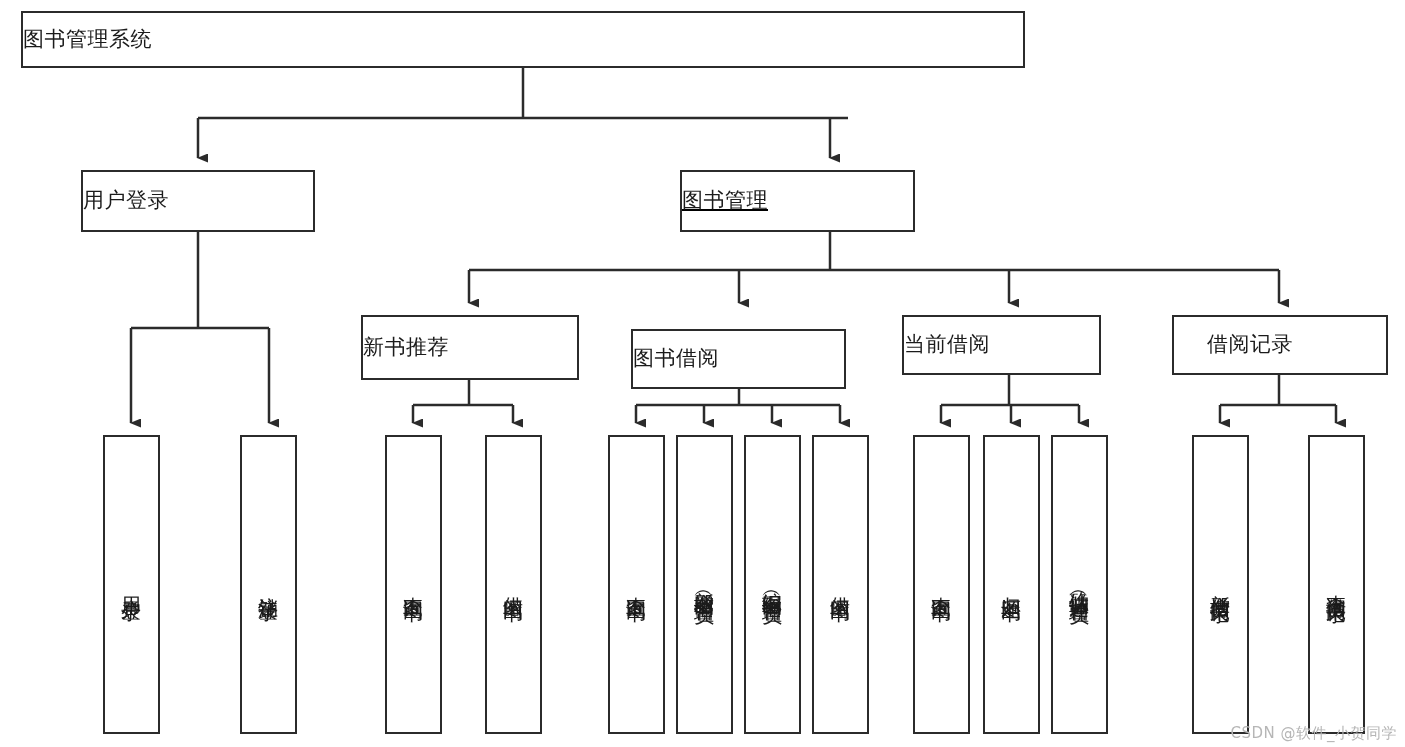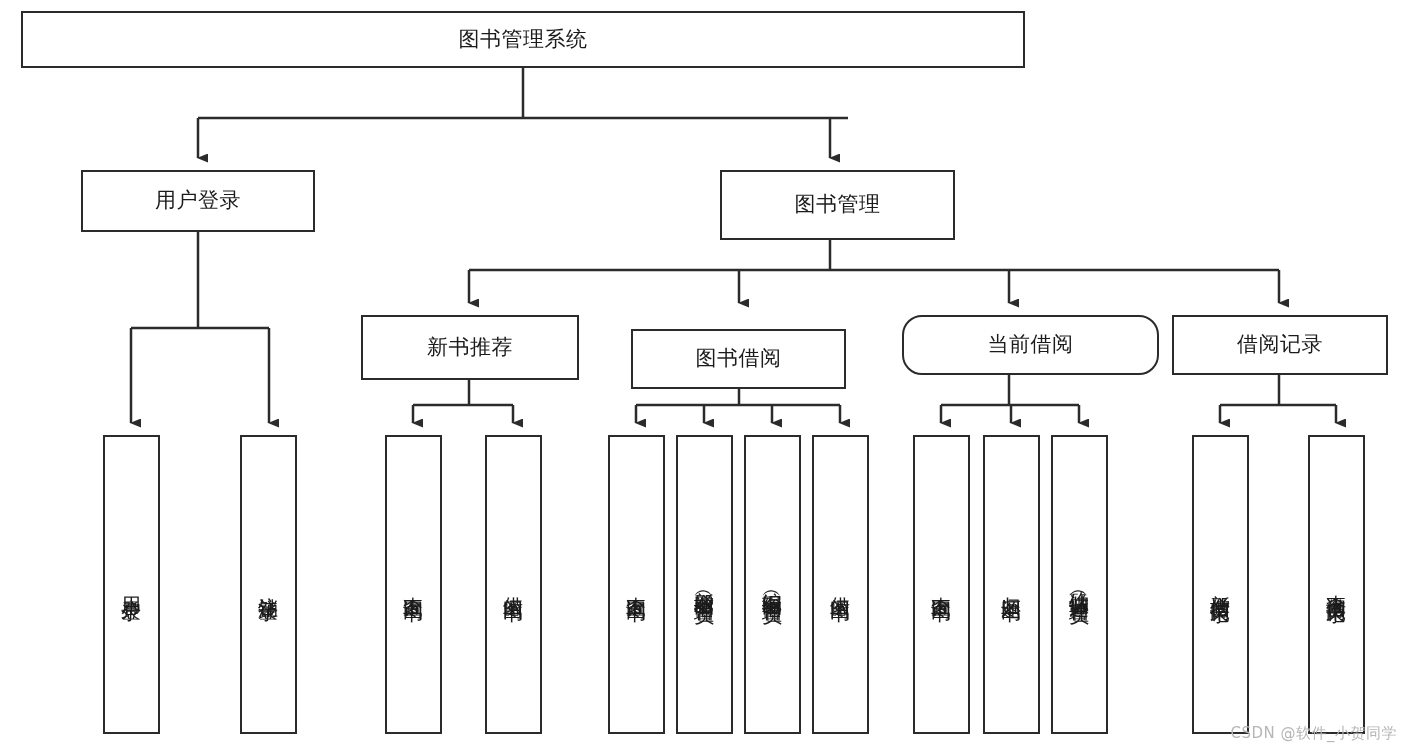--- a/index.html
+++ b/index.html
@@ -28,21 +28,20 @@
     height: 747px;
     display: block;
   }
   .node-box {
     position: absolute;
     box-sizing: border-box;
     background: #ffffff;
     border: 2.5px solid #2b2b2b;
     display: flex;
     align-items: center;
-    justify-content: center;
     overflow: hidden;
   }
   .node-label-h {
     font-size: 21px;
     color: #1b1b1b;
     line-height: 1.1;
     letter-spacing: 0.5px;
     white-space: nowrap;
   }
   .node-box.vertical {
@@ -135,34 +134,34 @@
     </g>
   </svg>
 
   <div class="node-box" id="node-root" style="left:21px; top:11px; width:1004px; height:57px;">
     <span class="node-label-h">图书管理系统</span>
   </div>
 
   <div class="node-box" style="left:81px; top:170px; width:234px; height:62px;">
     <span class="node-label-h">用户登录</span>
   </div>
-  <div class="node-box" style="left:720px; top:170px; width:235px; height:70px;">
+  <div class="node-box" style="left:680px; top:170px; width:235px; height:62px;text-decoration:underline;">
     <span class="node-label-h">图书管理</span>
   </div>
 
   <div class="node-box" style="left:361px; top:315px; width:218px; height:65px;">
     <span class="node-label-h">新书推荐</span>
   </div>
   <div class="node-box" style="left:631px; top:329px; width:215px; height:60px;">
     <span class="node-label-h">图书借阅</span>
   </div>
-  <div class="node-box" style="left:902px; top:315px; width:257px; height:60px;border-radius:20px;">
+  <div class="node-box" style="left:902px; top:315px; width:199px; height:60px;">
     <span class="node-label-h">当前借阅</span>
   </div>
-  <div class="node-box" style="left:1172px; top:315px; width:216px; height:60px;">
+  <div class="node-box" style="left:1172px; top:315px; width:216px; height:60px;padding-left:33px;">
     <span class="node-label-h">借阅记录</span>
   </div>
 
   <div class="node-box vertical" style="left:103px; top:435px; width:57px; height:299px;">
     <div class="vcenter-wrap">
       <span class="node-label-v">用户登录</span>
     </div>
   </div>
 
   <div class="node-box vertical" style="left:240px; top:435px; width:57px; height:299px;">

